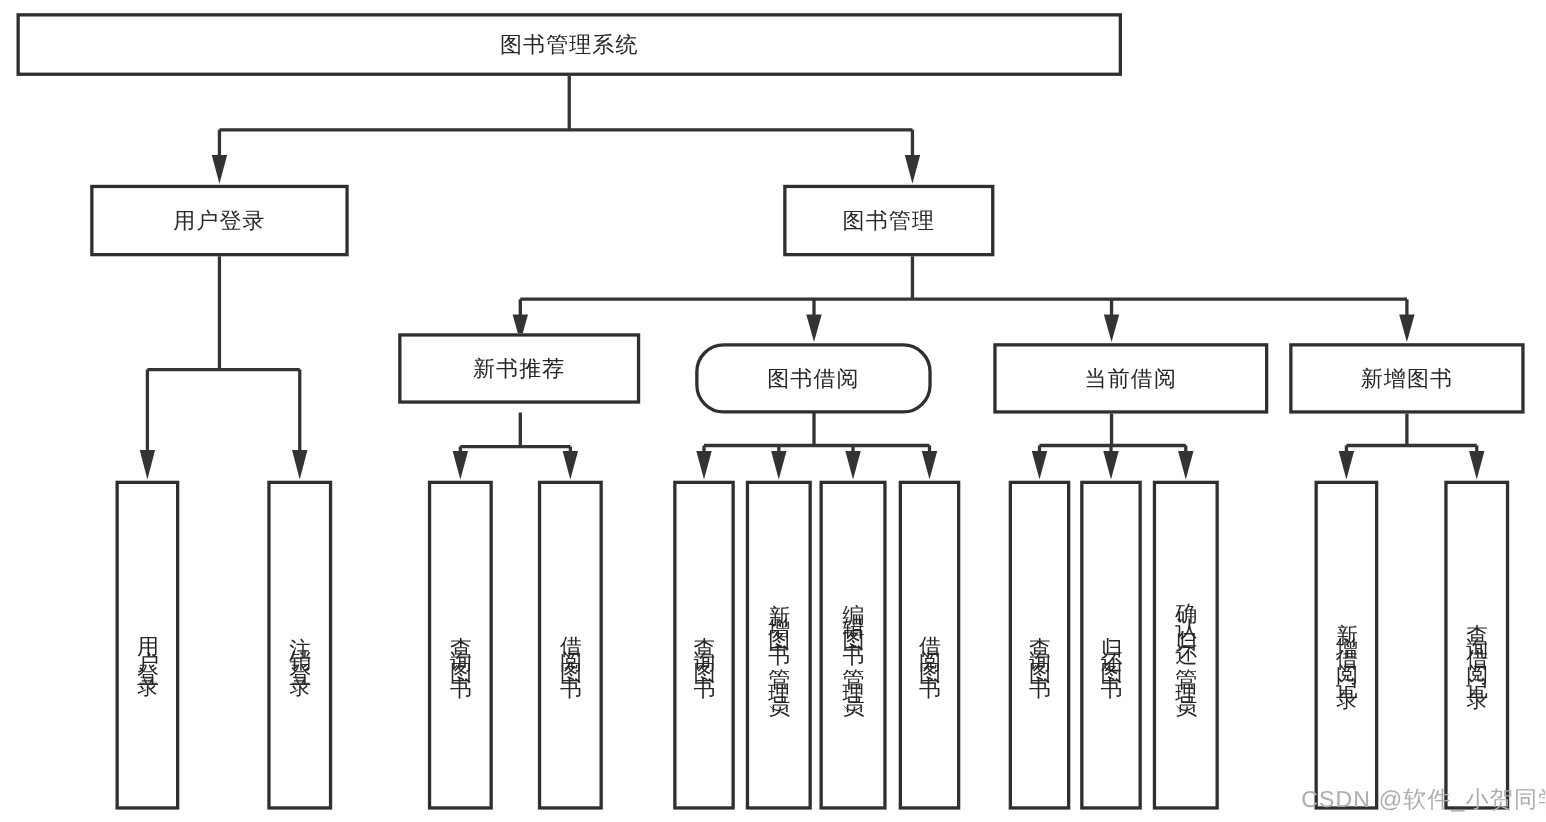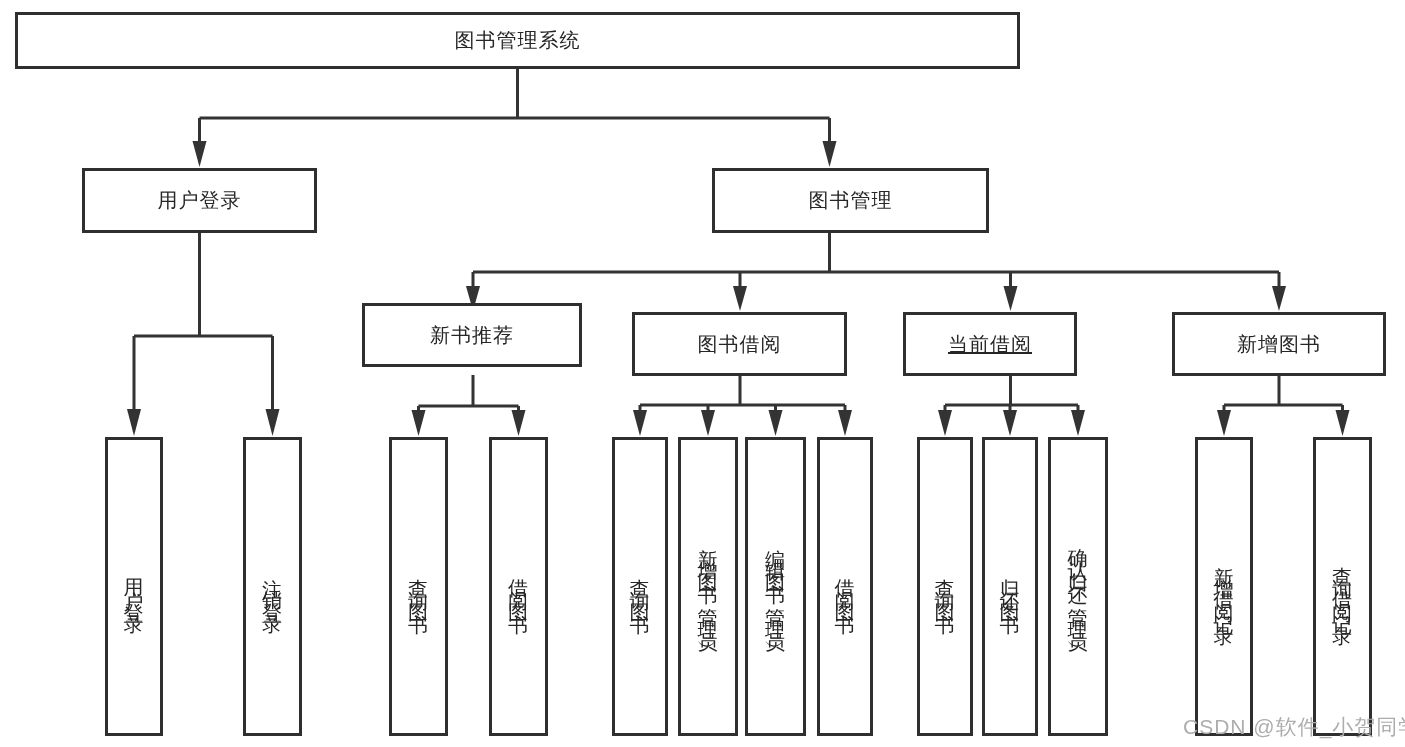--- a/index.html
+++ b/index.html
@@ -110,25 +110,25 @@
     <g>
       <path d="M1279 375 V405 M1224 405 H1342.5 M1224 405 V411 M1342.5 405 V411"></path>
       <polygon points="1217,410 1231,410 1224,436"></polygon>
       <polygon points="1335.5,410 1349.5,410 1342.5,436"></polygon>
     </g>
   </svg>
 
   <div class="box h" style="left:15px; top:12px; width:1005px; height:57px;">图书管理系统</div>
 
   <div class="box h" style="left:82px; top:168px; width:235px; height:65px;">用户登录</div>
-  <div class="box h" style="left:712px; top:168px; width:277px; height:65px;">图书管理</div>
+  <div class="box h" style="left:712px; top:168px; width:192px; height:65px;">图书管理</div>
 
   <div class="box h" style="left:362px; top:303px; width:220px; height:64px;">新书推荐</div>
-  <div class="box h" style="left:632px; top:312px; width:215px; height:64px;">图书借阅</div>
-  <div class="box h" style="left:903px; top:312px; width:174px; height:64px;text-decoration:underline;">当前借阅</div>
+  <div class="box h" style="left:632px; top:312px; width:215px; height:64px;border-radius:26px;">图书借阅</div>
+  <div class="box h" style="left:903px; top:312px; width:250px; height:64px;">当前借阅</div>
   <div class="box h" style="left:1172px; top:312px; width:214px; height:64px;">新增图书</div>
 
   <div class="box v" style="left:105px; width:58px;">用户登录</div>
   <div class="box v" style="left:243px; width:59px;">注销登录</div>
 
   <div class="box v" style="left:389px; width:59px;">查询图书</div>
   <div class="box v" style="left:489px; width:59px;">借阅图书</div>
 
   <div class="box v" style="left:612px; width:56px;">查询图书</div>
   <div class="box v" style="left:678px; width:60px;">新增图书（管理员）</div>

